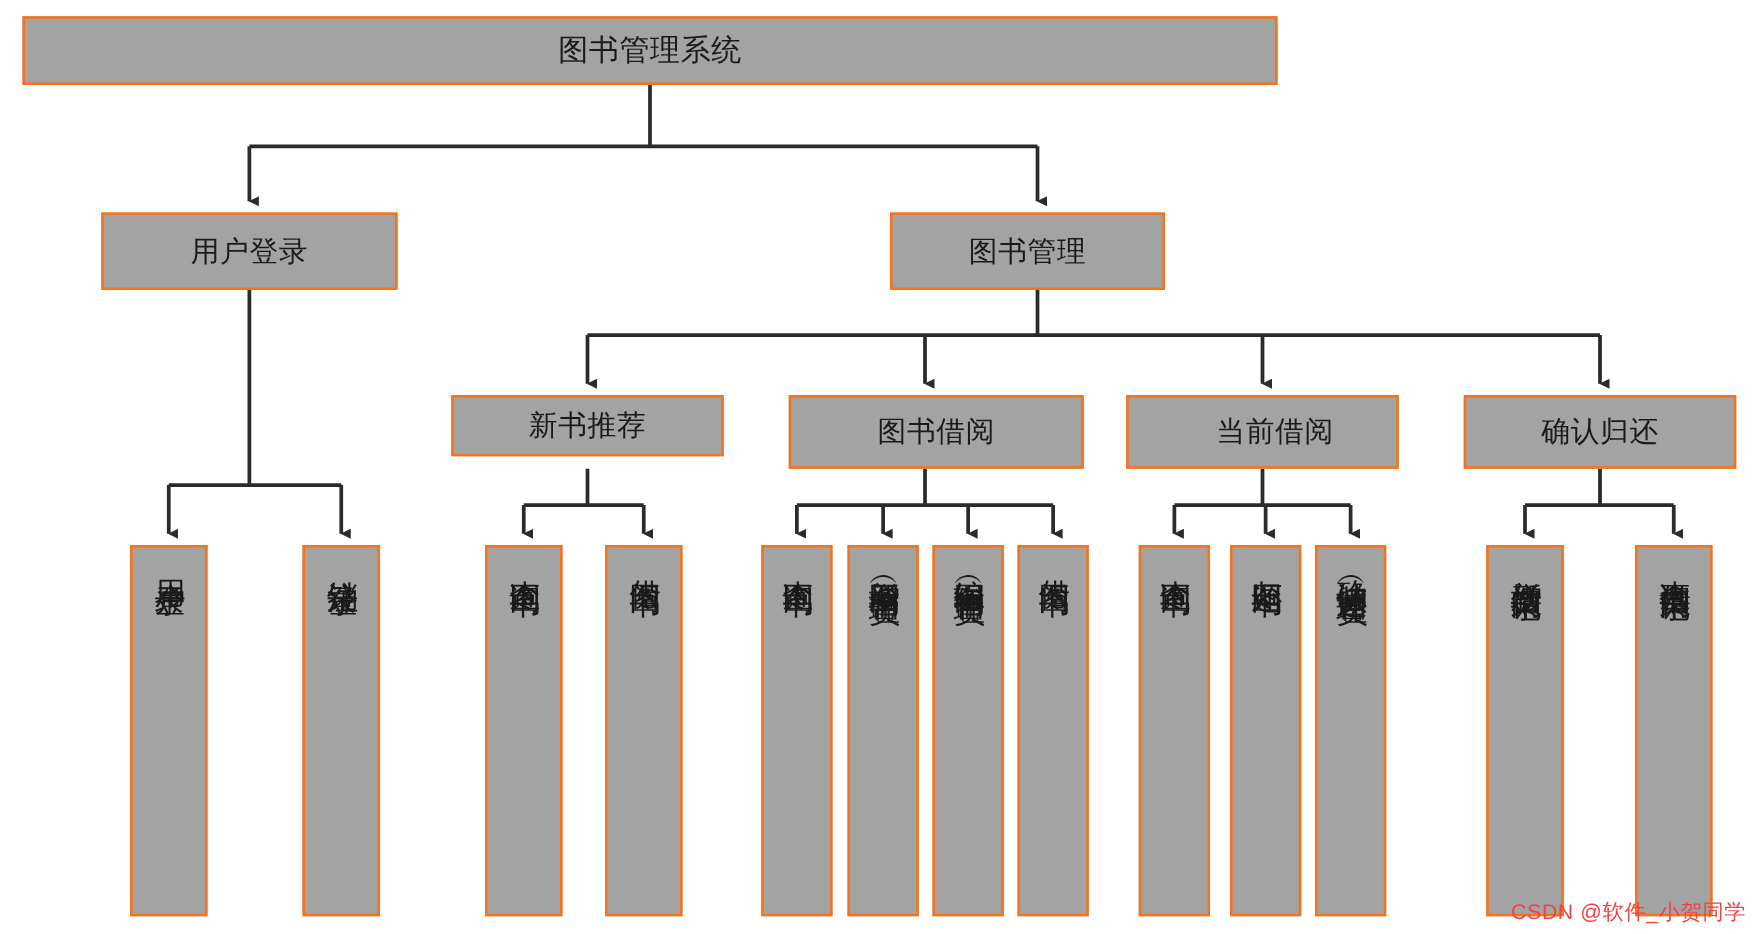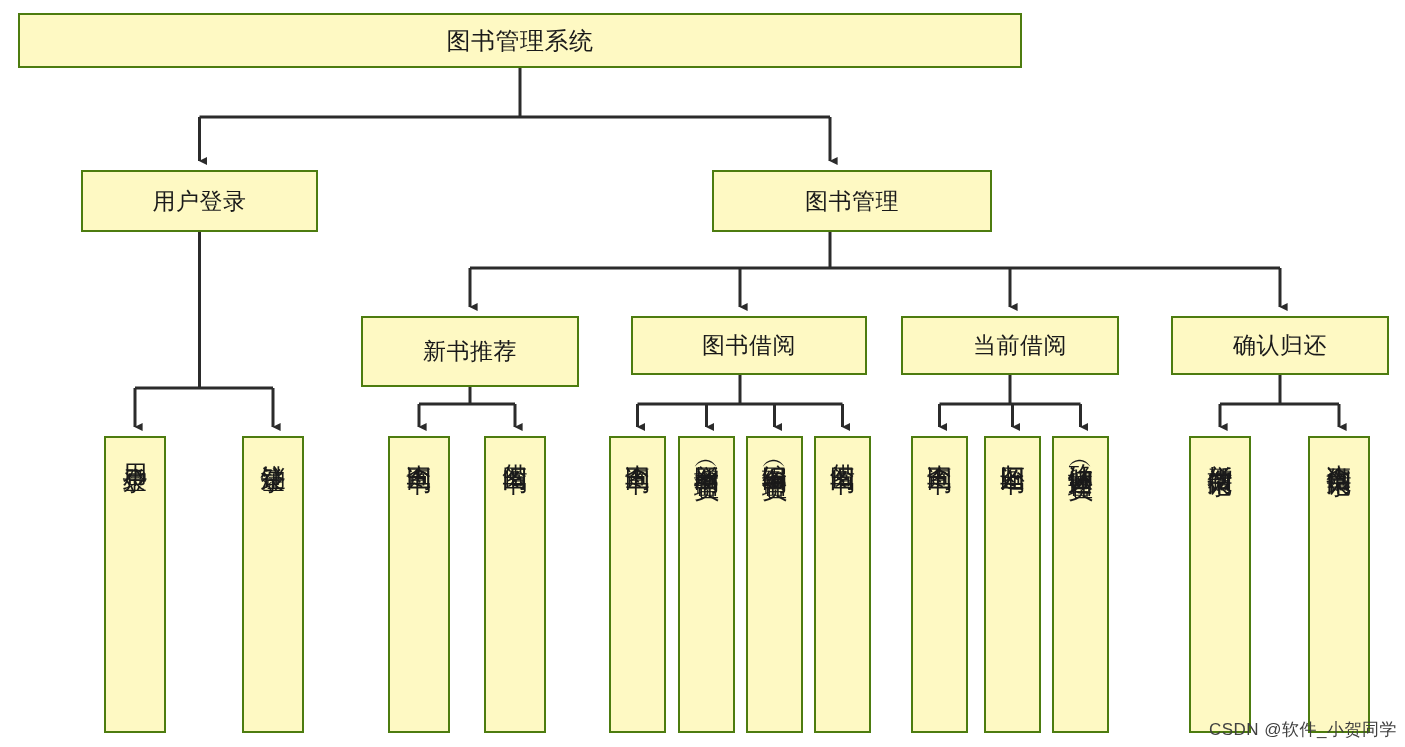--- a/index.html
+++ b/index.html
@@ -21,22 +21,22 @@
     position: absolute;
     top: 0;
     left: 0;
     width: 1405px;
     height: 747px;
     display: block;
   }
   .node-box {
     position: absolute;
     box-sizing: border-box;
-    background: #fef9c3;
-    border: 2px solid #4d7c0f;
+    background: #a3a3a3;
+    border: 2px solid #f97316;
     display: flex;
     align-items: center;
     justify-content: center;
     color: #1a1a1a;
   }
   .node-label {
     display: block;
     text-align: center;
     line-height: 1.05;
     letter-spacing: 0.5px;
@@ -60,21 +60,21 @@
   }
   .level-root .node-label { font-size: 24px; }
   .level-2 .node-label { font-size: 23px; }
   .level-3 .node-label { font-size: 23px; }
 
   #watermark {
     position: absolute;
     right: 8px;
     bottom: 6px;
     font-size: 17px;
-    color: #404040;
+    color: #ef4444;
     letter-spacing: 0.5px;
     white-space: nowrap;
     pointer-events: none;
   }
 </style>
 </head>
 <body>
 
 <div id="stage">
 
@@ -121,24 +121,24 @@
       </g>
   </svg>
 
   <div id="nodes-layer">
       <div class="node-box level-root node-horizontal" style="left: 18px; top: 13px; width: 1004px; height: 55px;">
         <span class="node-label">图书管理系统</span>
       </div>
       <div class="node-box level-2 node-horizontal" style="left: 81px; top: 170px; width: 237px; height: 62px;">
         <span class="node-label">用户登录</span>
       </div>
-      <div class="node-box level-2 node-horizontal" style="left: 712px; top: 170px; width: 280px; height: 62px;">
+      <div class="node-box level-2 node-horizontal" style="left: 712px; top: 170px; width: 220px; height: 62px;">
         <span class="node-label">图书管理</span>
       </div>
-      <div class="node-box level-3 node-horizontal" style="left: 361px; top: 316px; width: 218px; height: 71px;">
+      <div class="node-box level-3 node-horizontal" style="left: 361px; top: 316px; width: 218px; height: 49px;">
         <span class="node-label">新书推荐</span>
       </div>
       <div class="node-box level-3 node-horizontal" style="left: 631px; top: 316px; width: 236px; height: 59px;">
         <span class="node-label">图书借阅</span>
       </div>
       <div class="node-box level-3 node-horizontal" style="left: 901px; top: 316px; width: 218px; height: 59px; padding-left: 20px;">
         <span class="node-label">当前借阅</span>
       </div>
       <div class="node-box level-3 node-horizontal" style="left: 1171px; top: 316px; width: 218px; height: 59px;">
         <span class="node-label">确认归还</span>

